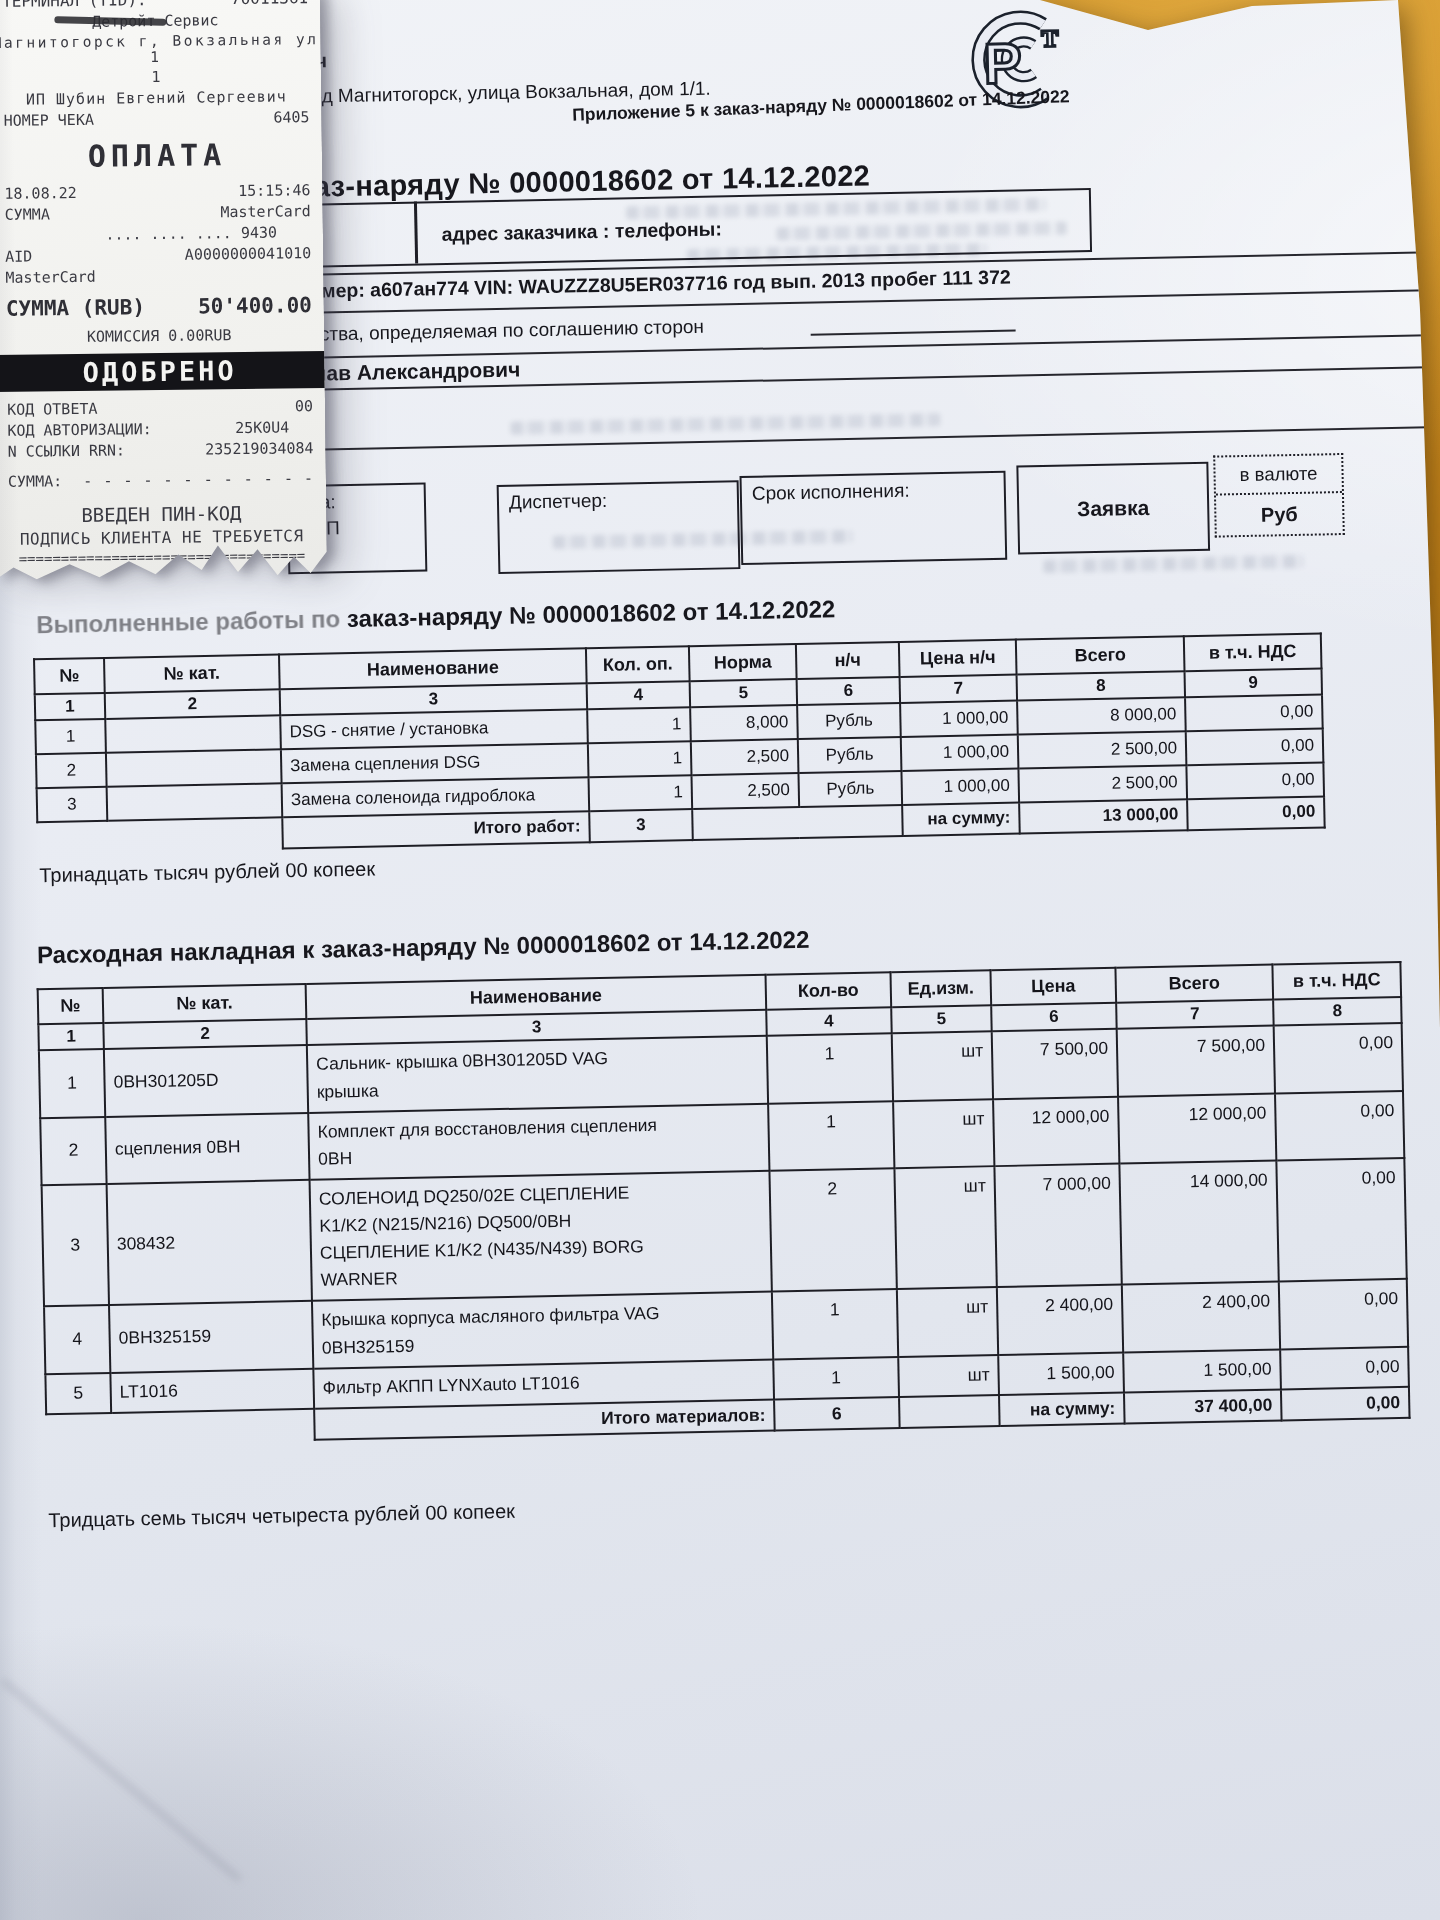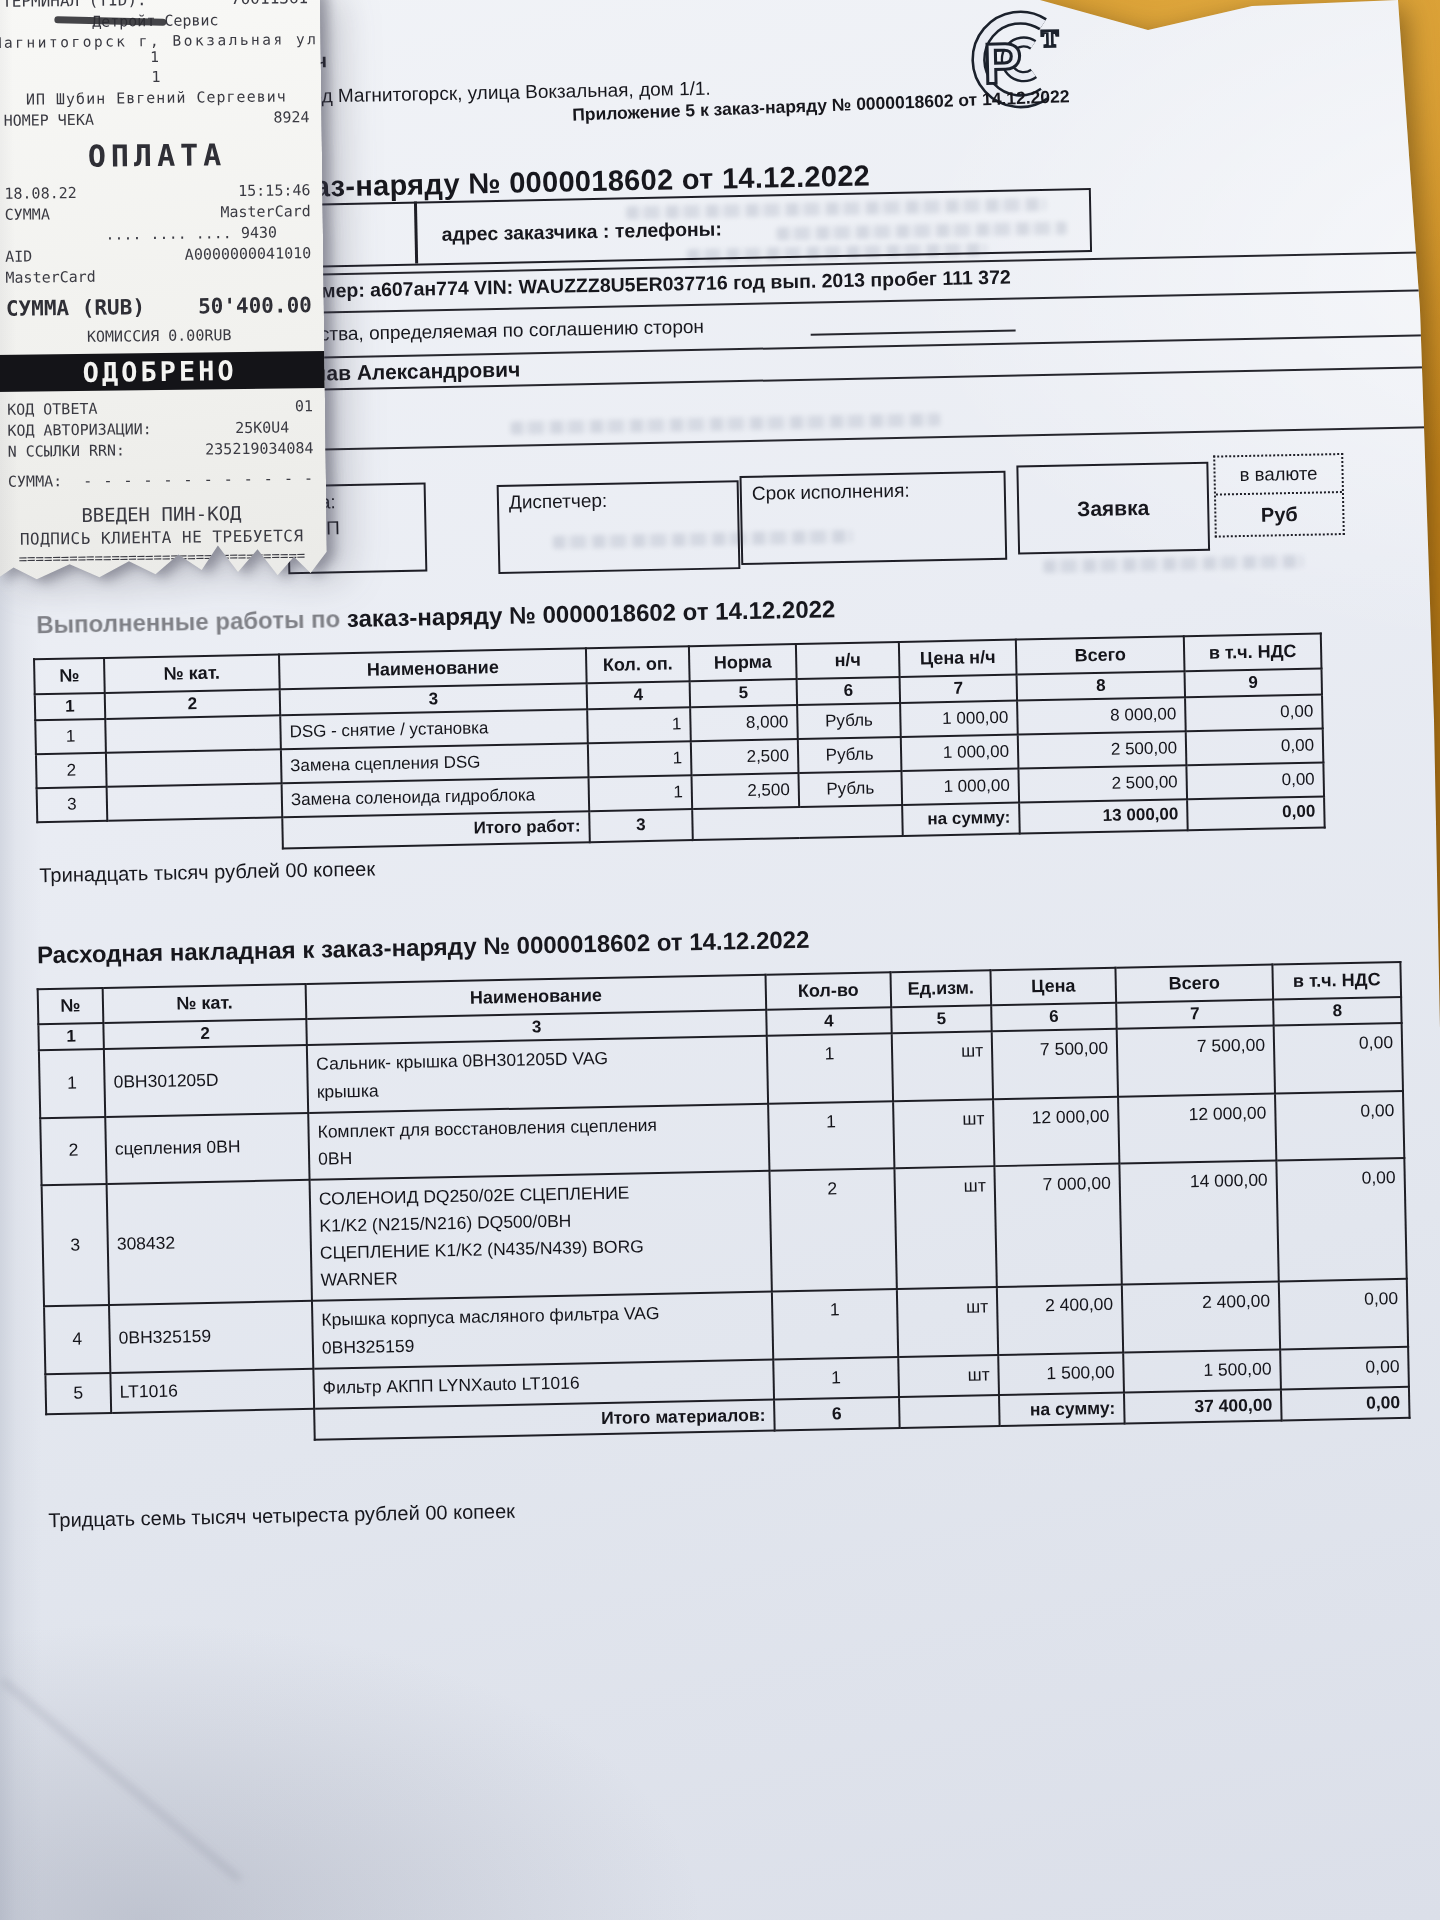--- a/index.html
+++ b/index.html
@@ -369,21 +369,21 @@
     <span>ТЕРМИНАЛ (TID):</span>
     <span>70011361</span>
   </div>
   <div class="rc">Детройт Сервис</div>
   <div class="scribble"></div>
   <div class="rc r-addr">Магнитогорск г, Вокзальная ул 1</div>
   <div class="rc">1</div>
   <div class="rc r-owner">ИП Шубин Евгений Сергеевич</div>
   <div class="rl">
     <span>НОМЕР ЧЕКА</span>
-    <span>8924</span>
+    <span>6405</span>
   </div>
   <div class="rc r-oplata">ОПЛАТА</div>
   <div class="rl" style="margin-top:10px;">
     <span>18.08.22</span>
     <span>15:15:46</span>
   </div>
   <div class="rl">
     <span>СУММА</span>
     <span>MasterCard</span>
   </div>
@@ -401,21 +401,21 @@
   <div class="rl r-summ">
     <span>СУММА (RUB)</span>
     <span>50'400.00</span>
   </div>
   <div class="rc" style="margin-top:8px;">КОМИССИЯ 0.00RUB</div>
   <div class="r-band">
     <span>ОДОБРЕНО</span>
   </div>
   <div class="rl" style="margin-top:9px;">
     <span>КОД ОТВЕТА</span>
-    <span>01</span>
+    <span>00</span>
   </div>
   <div class="rl">
     <span>КОД АВТОРИЗАЦИИ:</span>
     <span style="padding-right:24px;">25K0U4</span>
   </div>
   <div class="rl">
     <span>N ССЫЛКИ RRN:</span>
     <span>235219034084</span>
   </div>
   <div class="rl" style="margin-top:12px;">

